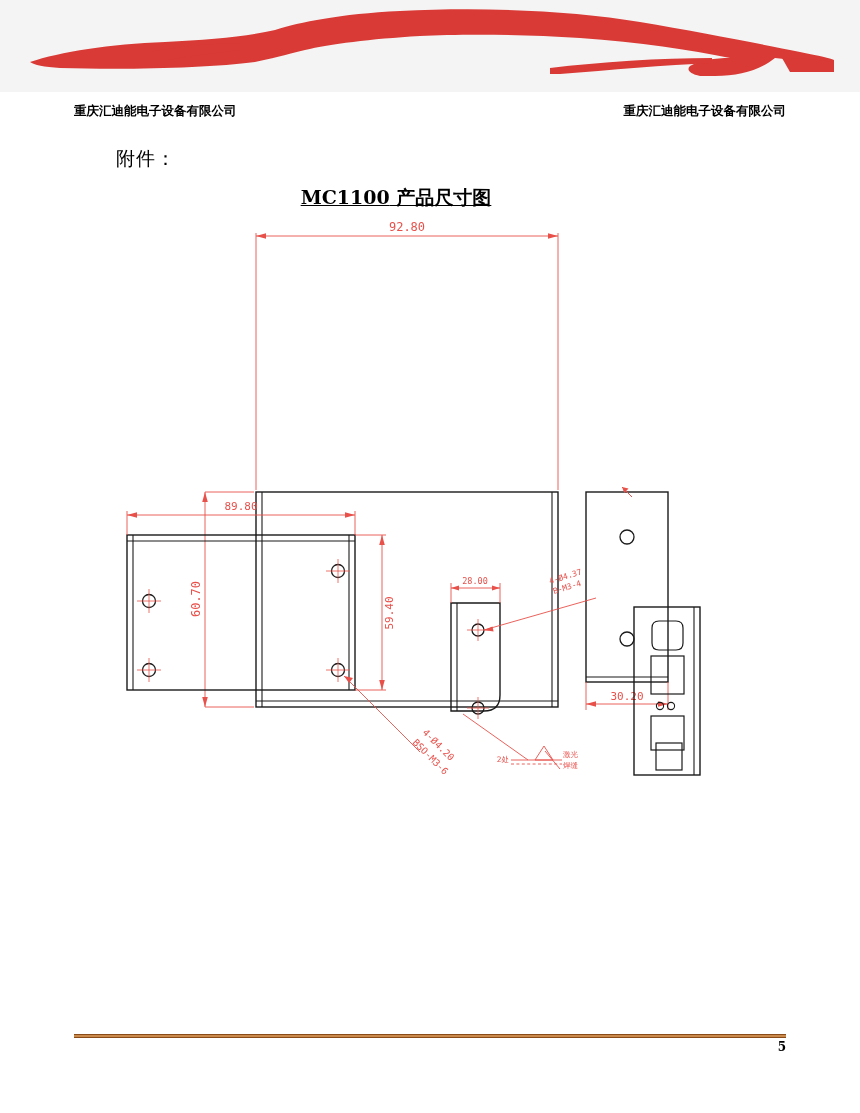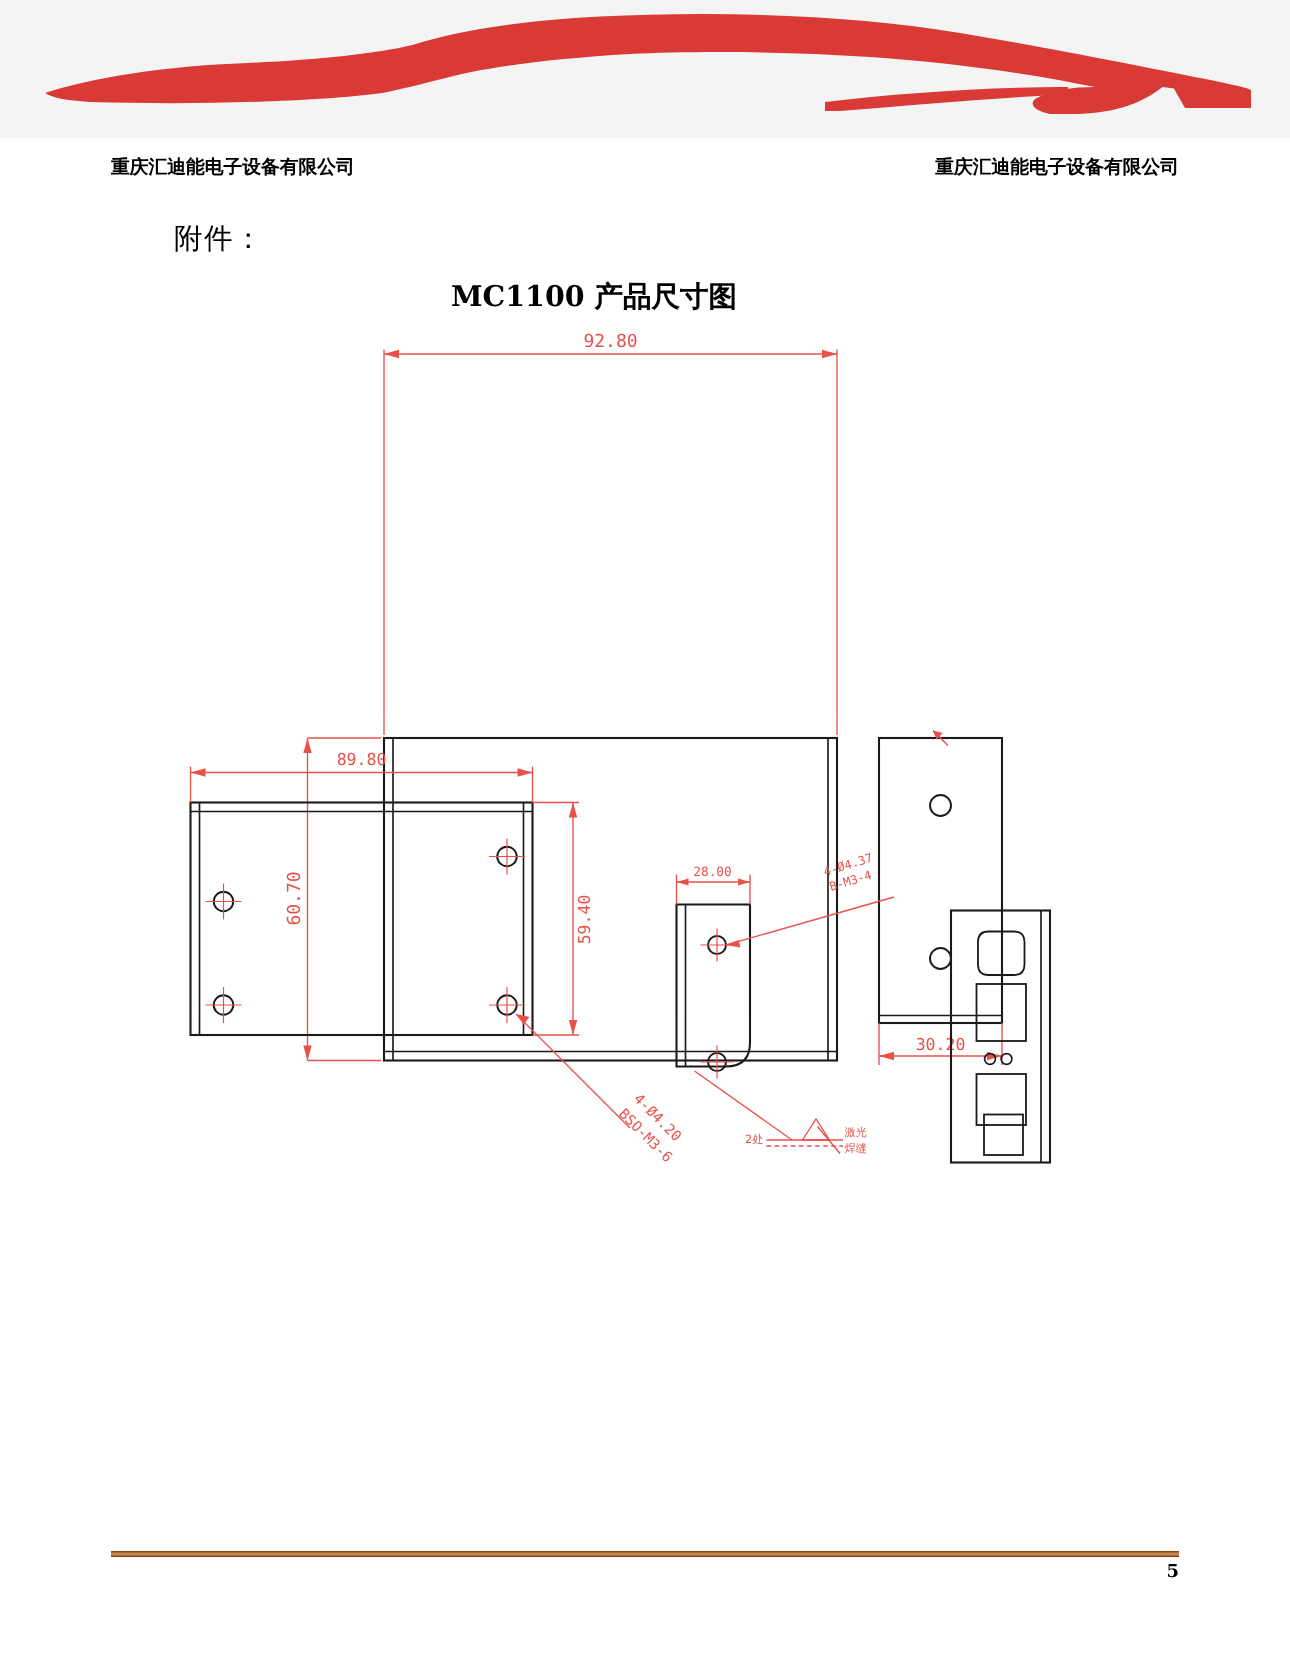--- a/index.html
+++ b/index.html
@@ -86,20 +86,21 @@
   }
   .dim-title {
     position: absolute;
     left: 0; top: 185px;
     width: 792px;
     text-align: center;
     font-family: "DejaVu Serif", serif;
     font-size: 19px;
     font-weight: bold;
     color: #000000;
+    text-decoration: underline;
   }
   .dim-title span.model { letter-spacing: 0px; }
 
   
   .drawing {
     position: absolute;
     left: 0; top: 215px;
     width: 860px; height: 590px;
   }
 

